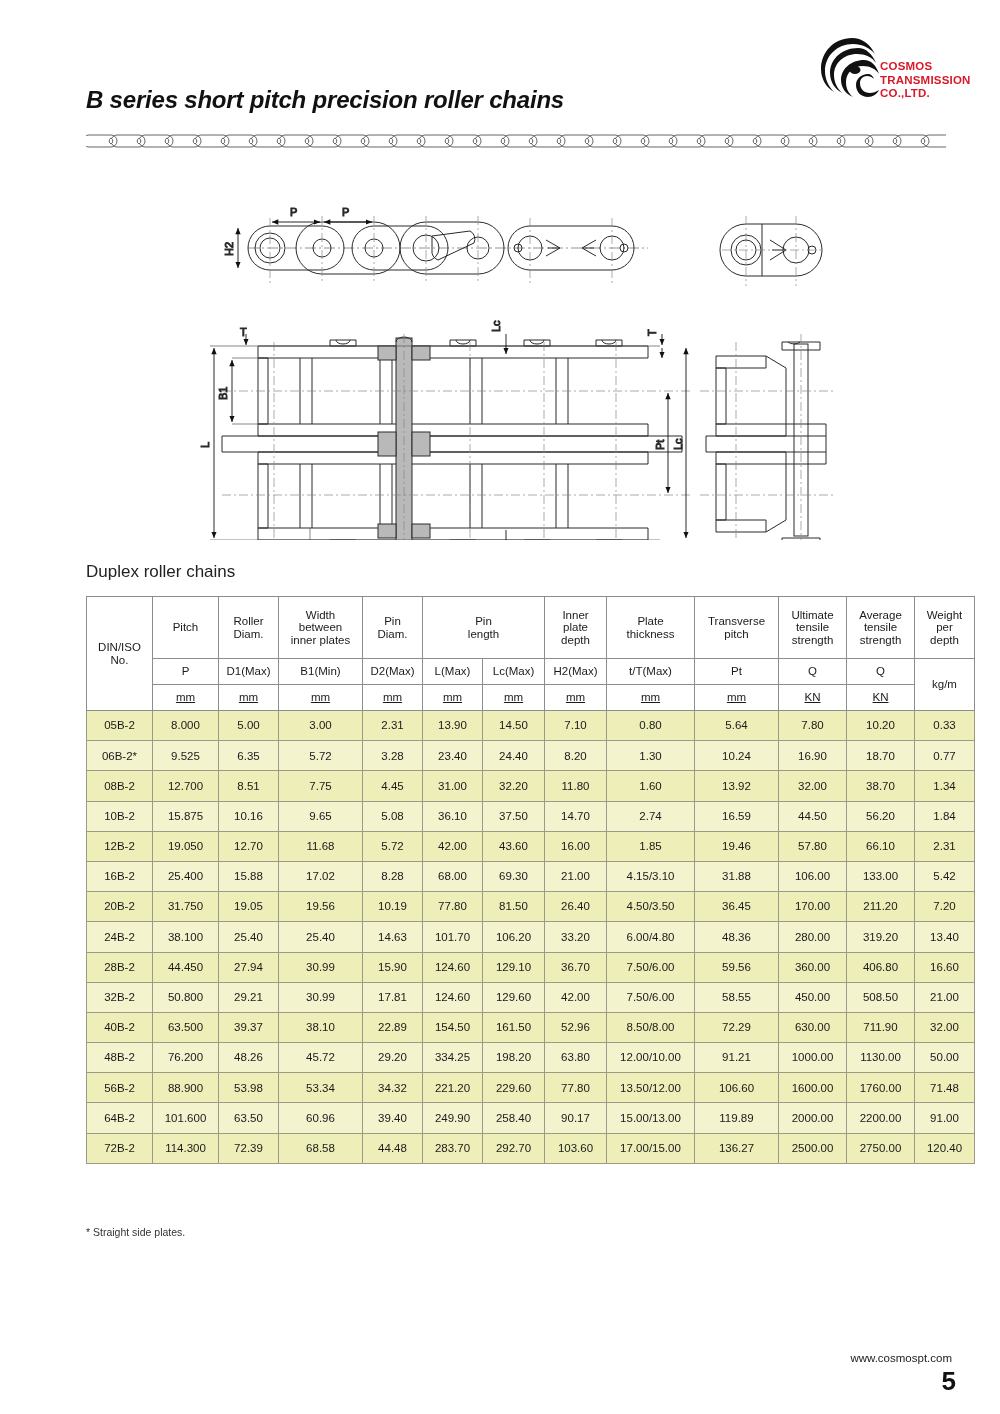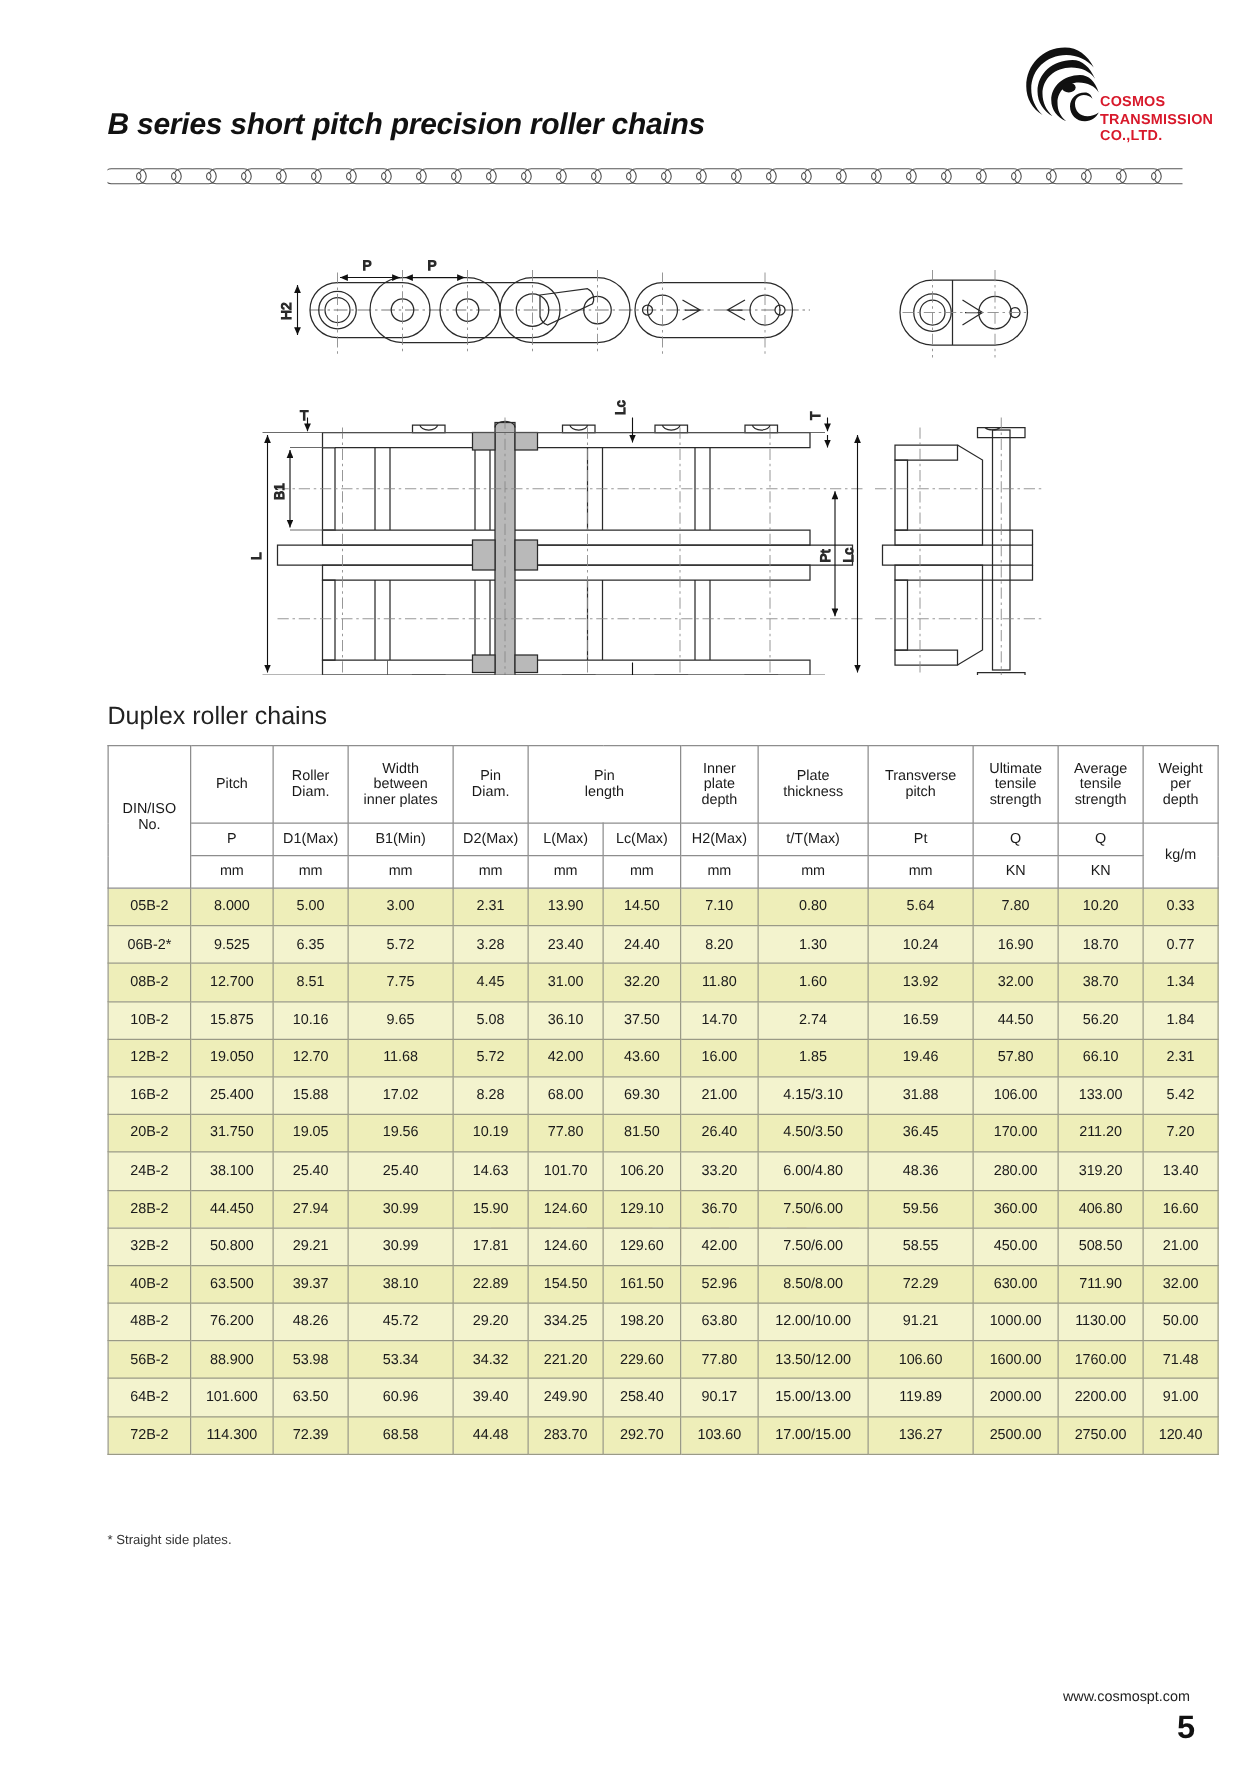--- a/index.html
+++ b/index.html
@@ -37,21 +37,21 @@
     left: 818px; top: 36px;
     width: 170px; height: 82px;
   }
   #logo-mark {
     position: absolute;
     left: 0; top: 0;
     width: 68px; height: 72px;
   }
   #logo-text {
     position: absolute;
-    left: 62px; top: 40px;
+    left: 62px; top: 24px;
     color: #d8192b;
     font-size: 11.5px;
     font-weight: bold;
     line-height: 13.5px;
     letter-spacing: 0.2px;
     white-space: nowrap;
   }
   #logo-text div { white-space: nowrap; }
 
   
@@ -65,21 +65,21 @@
   #drawings {
     position: absolute;
     left: 0; top: 160px;
     width: 1000px; height: 380px;
   }
 
   
   #section-title {
     position: absolute;
     left: 86px; top: 562px;
-    font-size: 20px;
+    font-size: 17px;
     color: #222;
     white-space: nowrap;
   }
 
   
   #table-wrap {
     position: absolute;
     left: 86px; top: 596px;
     width: 868px;
   }
@@ -100,21 +100,21 @@
     text-align: center;
     vertical-align: middle;
     line-height: 12.5px;
   }
   table.spec thead th {
     background: #ffffff;
     border-color: #8d8d8d;
   }
   .hdr-top { height: 62px; }
   .hdr-sym { height: 26px; }
-  .hdr-unit { height: 26px; }
+  .hdr-unit { height: 26px; text-decoration: underline; }
   td.num {
     text-align: right;
     padding-right: 9px;
     height: 29.2px;
   }
   td.desig {
     text-align: left;
     padding-left: 9px;
     height: 29.2px;
   }

